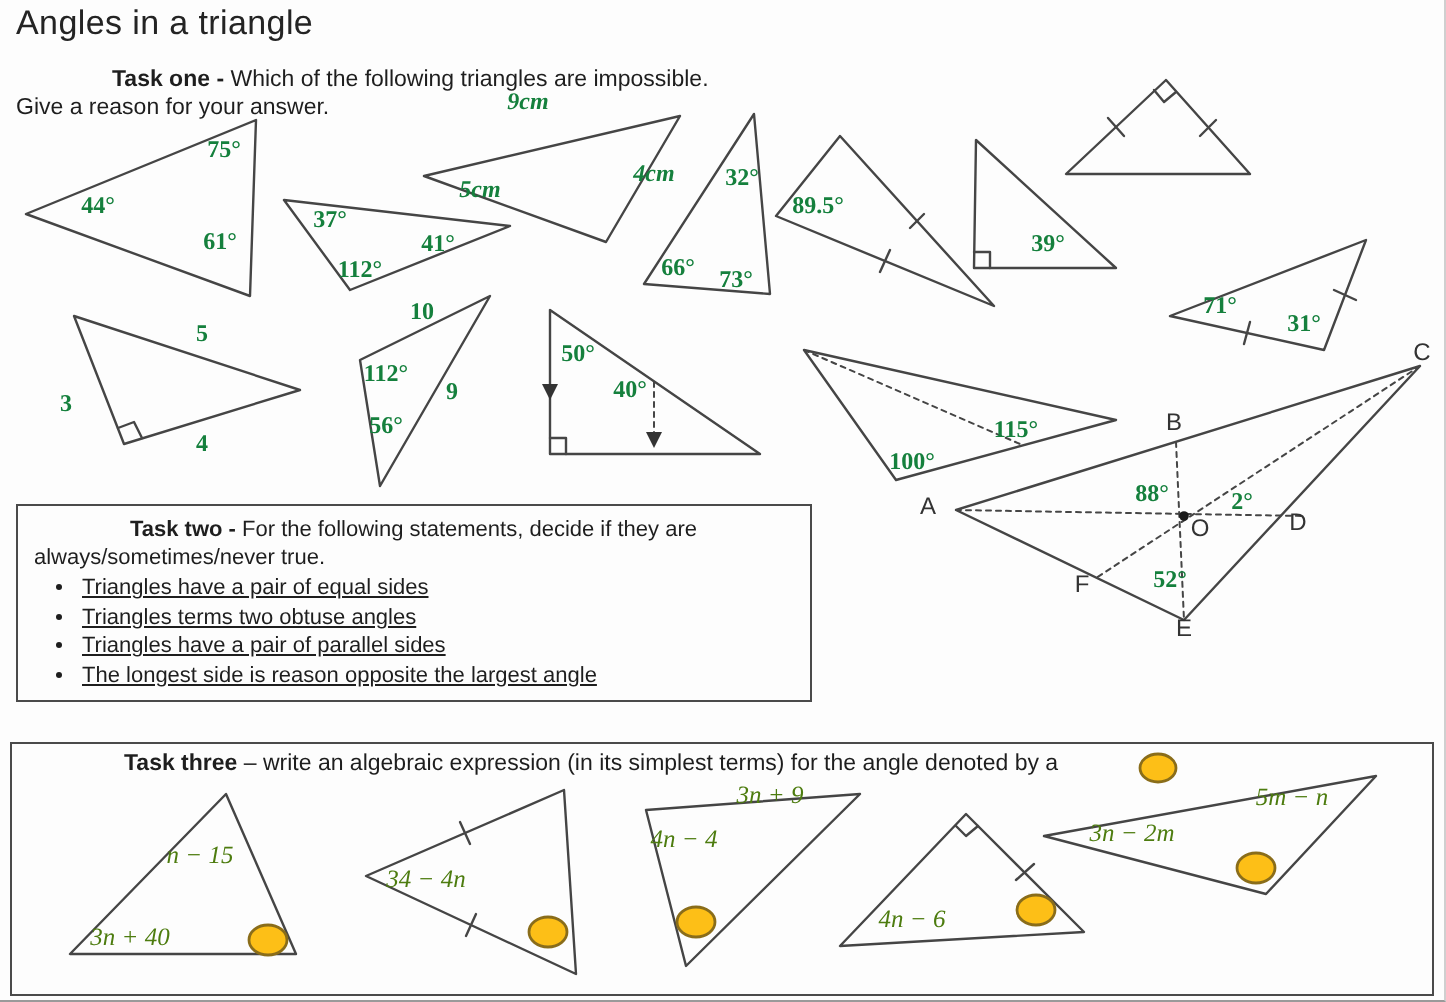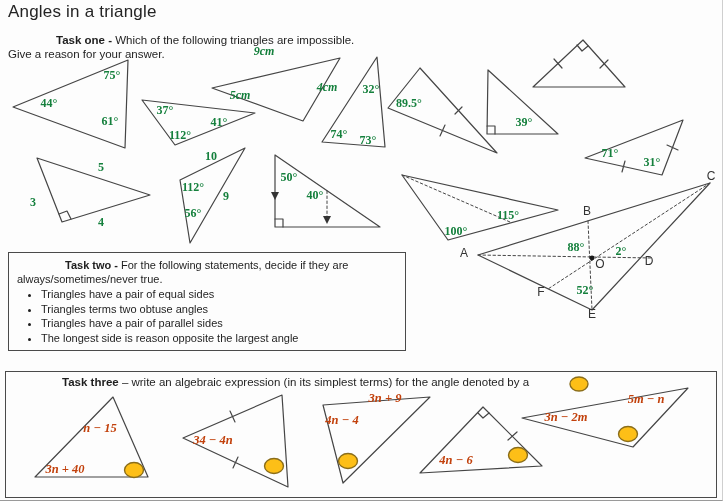--- a/index.html
+++ b/index.html
@@ -7,30 +7,30 @@
     position:relative;width:723px;height:501px;background:#fdfdfd;
     font-family:"Liberation Sans",sans-serif;color:#222;overflow:hidden;
     border-right:1px solid #cfcfcf;border-bottom:1px solid #9a9a9a;
     box-sizing:border-box;
   }
   .title{position:absolute;left:8px;top:2px;font-size:17px;font-weight:400;color:#242424;letter-spacing:.2px;margin:0;}
   .taskpara{position:absolute;left:8px;top:21px;width:352px;font-size:11.5px;line-height:1.25;color:#1e1e1e;}
   .bold{font-weight:700;margin-left:48px;}
   .box{position:absolute;border:1.6px solid #4a4a4a;box-sizing:border-box;background:transparent;}
   .task2box{left:8px;top:252px;width:398px;height:99px;padding:5px 8px;font-size:11px;line-height:1.28;color:#1e1e1e;}
-  .task2box ul{margin:1px 0 0 0;padding-left:24px;}
+  .task2box ul{margin:1px 0 0 0;padding-left:24px;text-decoration:underline;}
   .task2box li{margin:0;padding:0;line-height:1.32;}
   .task3box{left:5px;top:371px;width:712px;height:127px;padding:4px 8px;font-size:11.5px;color:#1e1e1e;box-sizing:border-box;}
   .note{position:absolute;left:607px;top:280px;width:112px;font-size:11.5px;line-height:1.3;color:#2b2b2b;}
   .figs{position:absolute;left:0;top:0;pointer-events:none;}
   .lbl{position:absolute;transform:translate(-50%,-50%);white-space:nowrap;}
   .deg{font-family:"Liberation Serif",serif;font-weight:600;font-size:12px;color:#15803d;}
   .len{font-family:"Liberation Serif",serif;font-weight:600;font-size:12px;color:#15803d;}
   .ital{font-style:italic;}
-  .alg{font-family:"Liberation Serif",serif;font-style:italic;font-weight:700;font-size:12.5px;color:#c2410c;}
+  .alg{font-family:"Liberation Serif",serif;font-style:italic;font-weight:400;font-size:12.5px;color:#4d7c0f;}
   .vx{font-size:12px;color:#333;}
 </style>
 </head>
 <body>
 
 <div class="page">
 
   <h1 class="title">Angles in a triangle</h1>
 
   <p class="taskpara"><span class="bold">Task one - </span><span>Which of the following triangles are impossible. Give a reason for your answer.</span></p>
@@ -115,21 +115,21 @@
   <span class="lbl deg" style="left:49px;top:103px">44°</span>
   <span class="lbl deg" style="left:112px;top:75px">75°</span>
   <span class="lbl deg" style="left:110px;top:121px">61°</span>
   <span class="lbl deg" style="left:165px;top:110px">37°</span>
   <span class="lbl deg" style="left:219px;top:122px">41°</span>
   <span class="lbl deg" style="left:180px;top:135px">112°</span>
   <span class="lbl len ital" style="left:264px;top:51px">9cm</span>
   <span class="lbl len ital" style="left:327px;top:87px">4cm</span>
   <span class="lbl len ital" style="left:240px;top:95px">5cm</span>
   <span class="lbl deg" style="left:371px;top:89px">32°</span>
-  <span class="lbl deg" style="left:339px;top:134px">74°</span>
+  <span class="lbl deg" style="left:339px;top:134px">66°</span>
   <span class="lbl deg" style="left:368px;top:140px">73°</span>
   <span class="lbl deg" style="left:409px;top:103px">89.5°</span>
   <span class="lbl deg" style="left:524px;top:122px">39°</span>
   <span class="lbl deg" style="left:610px;top:153px">71°</span>
   <span class="lbl deg" style="left:652px;top:162px">31°</span>
   <span class="lbl len" style="left:101px;top:167px">5</span>
   <span class="lbl len" style="left:33px;top:202px">3</span>
   <span class="lbl len" style="left:101px;top:222px">4</span>
   <span class="lbl len" style="left:211px;top:156px">10</span>
   <span class="lbl deg" style="left:193px;top:187px">112°</span>

